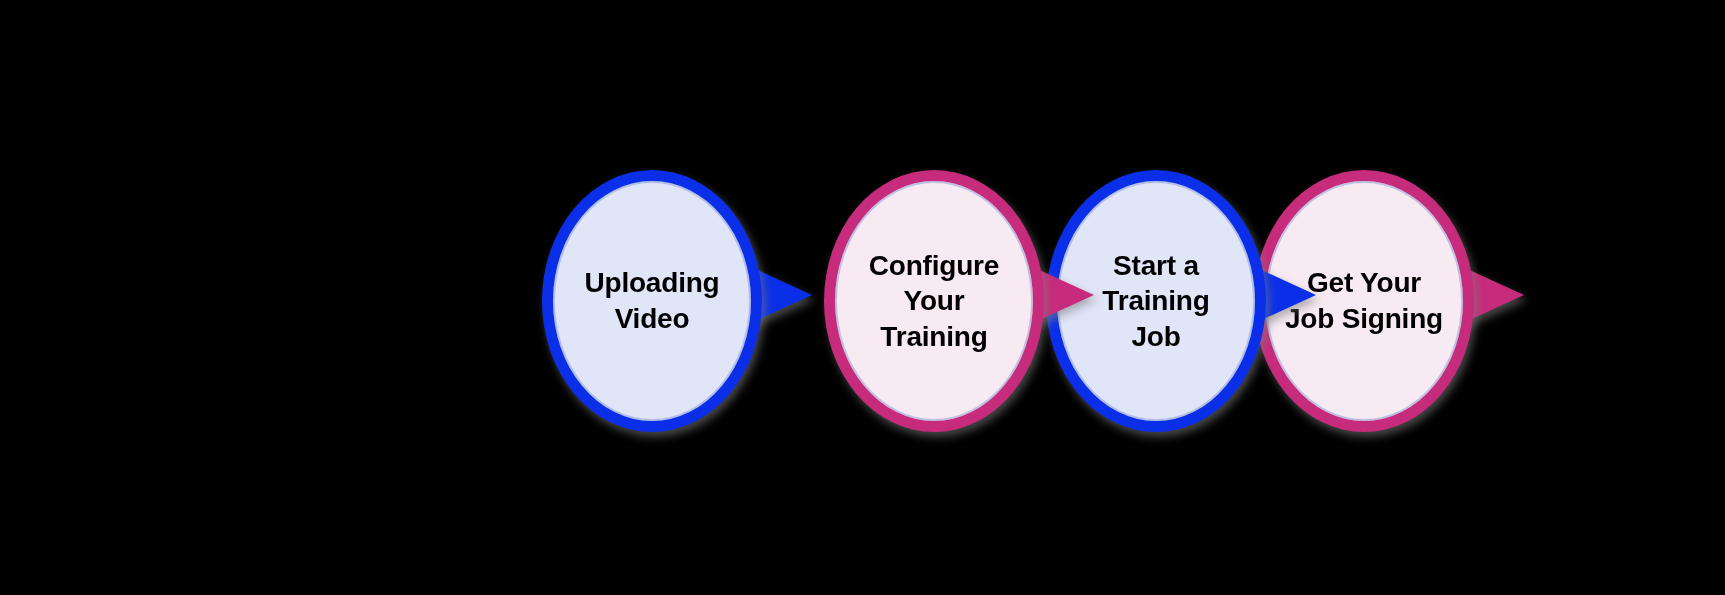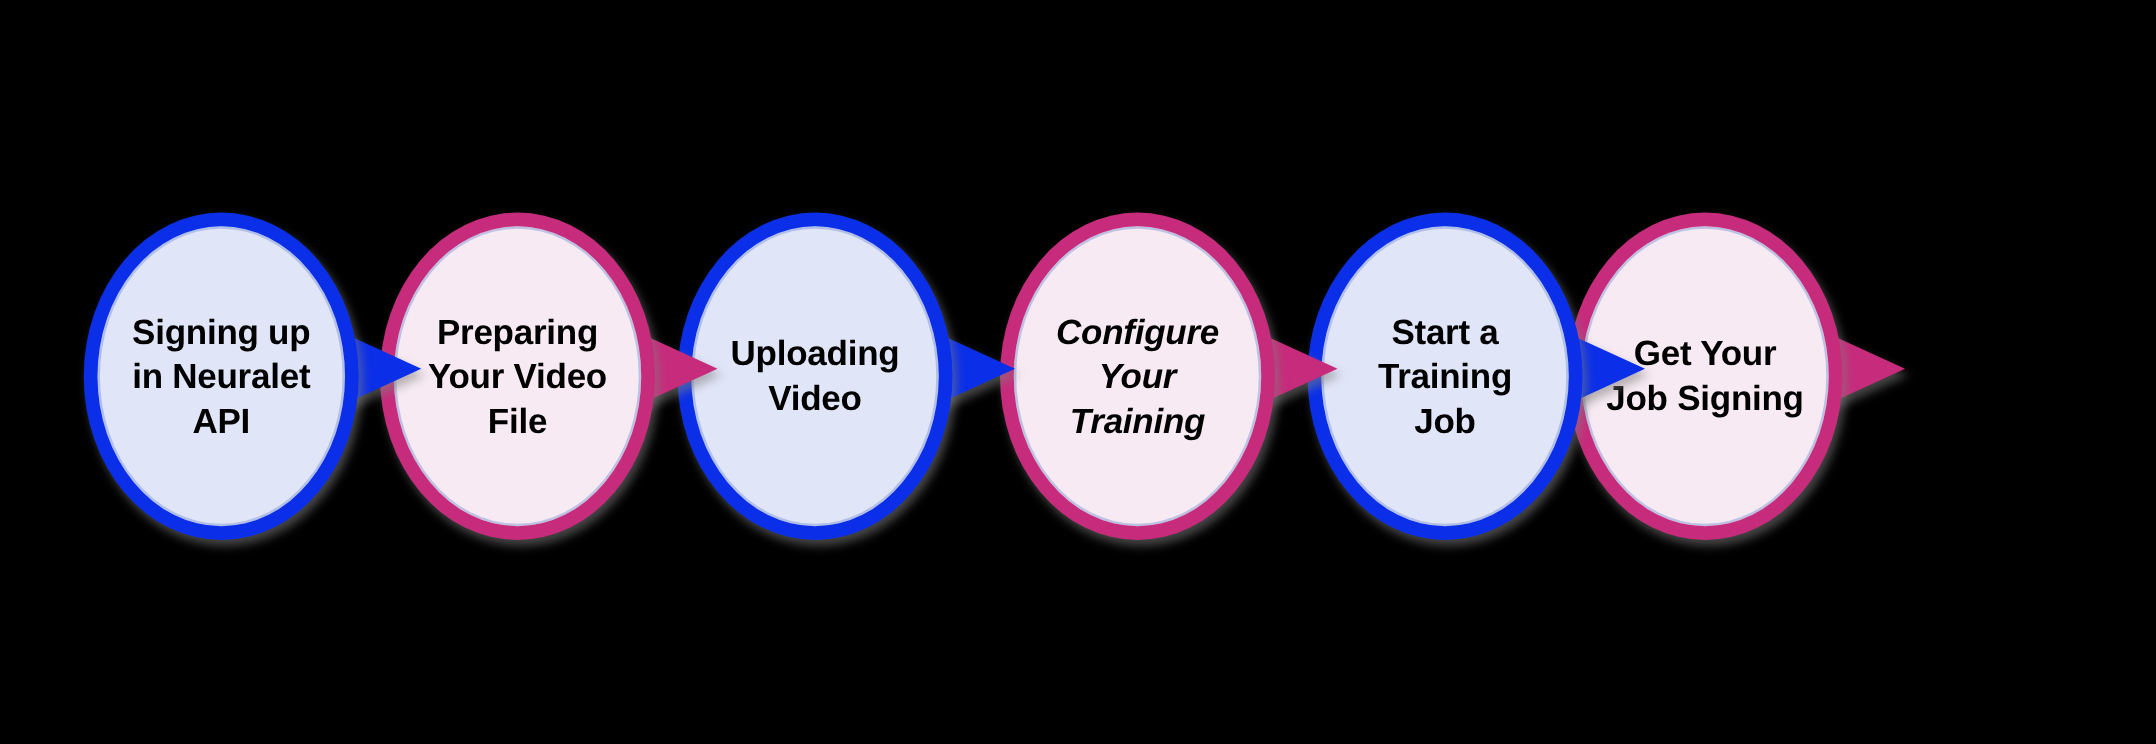--- a/index.html
+++ b/index.html
@@ -59,47 +59,31 @@
     text-align: center;
     white-space: pre-line;
     padding: 0 6px;
   }
 </style>
 </head>
 <body>
 
 <div class="canvas">
 
-  <div class="step" style="left: 67px; z-index: 14; --border: #0B2FE8; --fill: #E0E5F8;">
-    <div class="arrow"></div>
-    <div class="circle">
-      <div class="label">Signing up
-in Neuralet
-API</div>
-    </div>
-  </div>
 
-  <div class="step" style="left: 304px; z-index: 12; --border: #C72B7B; --fill: #F7EAF2;">
-    <div class="arrow"></div>
-    <div class="circle">
-      <div class="label">Preparing
-Your Video
-File</div>
-    </div>
-  </div>
 
   <div class="step" style="left: 542px; z-index: 10; --border: #0B2FE8; --fill: #E0E5F8;">
     <div class="arrow"></div>
     <div class="circle">
       <div class="label">Uploading
 Video</div>
     </div>
   </div>
 
-  <div class="step" style="left: 800px; z-index: 8; font-style: italic; --border: #C72B7B; --fill: #F7EAF2;">
+  <div class="step" style="left: 824px; z-index: 8; --border: #C72B7B; --fill: #F7EAF2;">
     <div class="arrow"></div>
     <div class="circle">
       <div class="label">Configure
 Your
 Training</div>
     </div>
   </div>
 
   <div class="step" style="left: 1046px; z-index: 6; --border: #0B2FE8; --fill: #E0E5F8;">
     <div class="arrow"></div>

